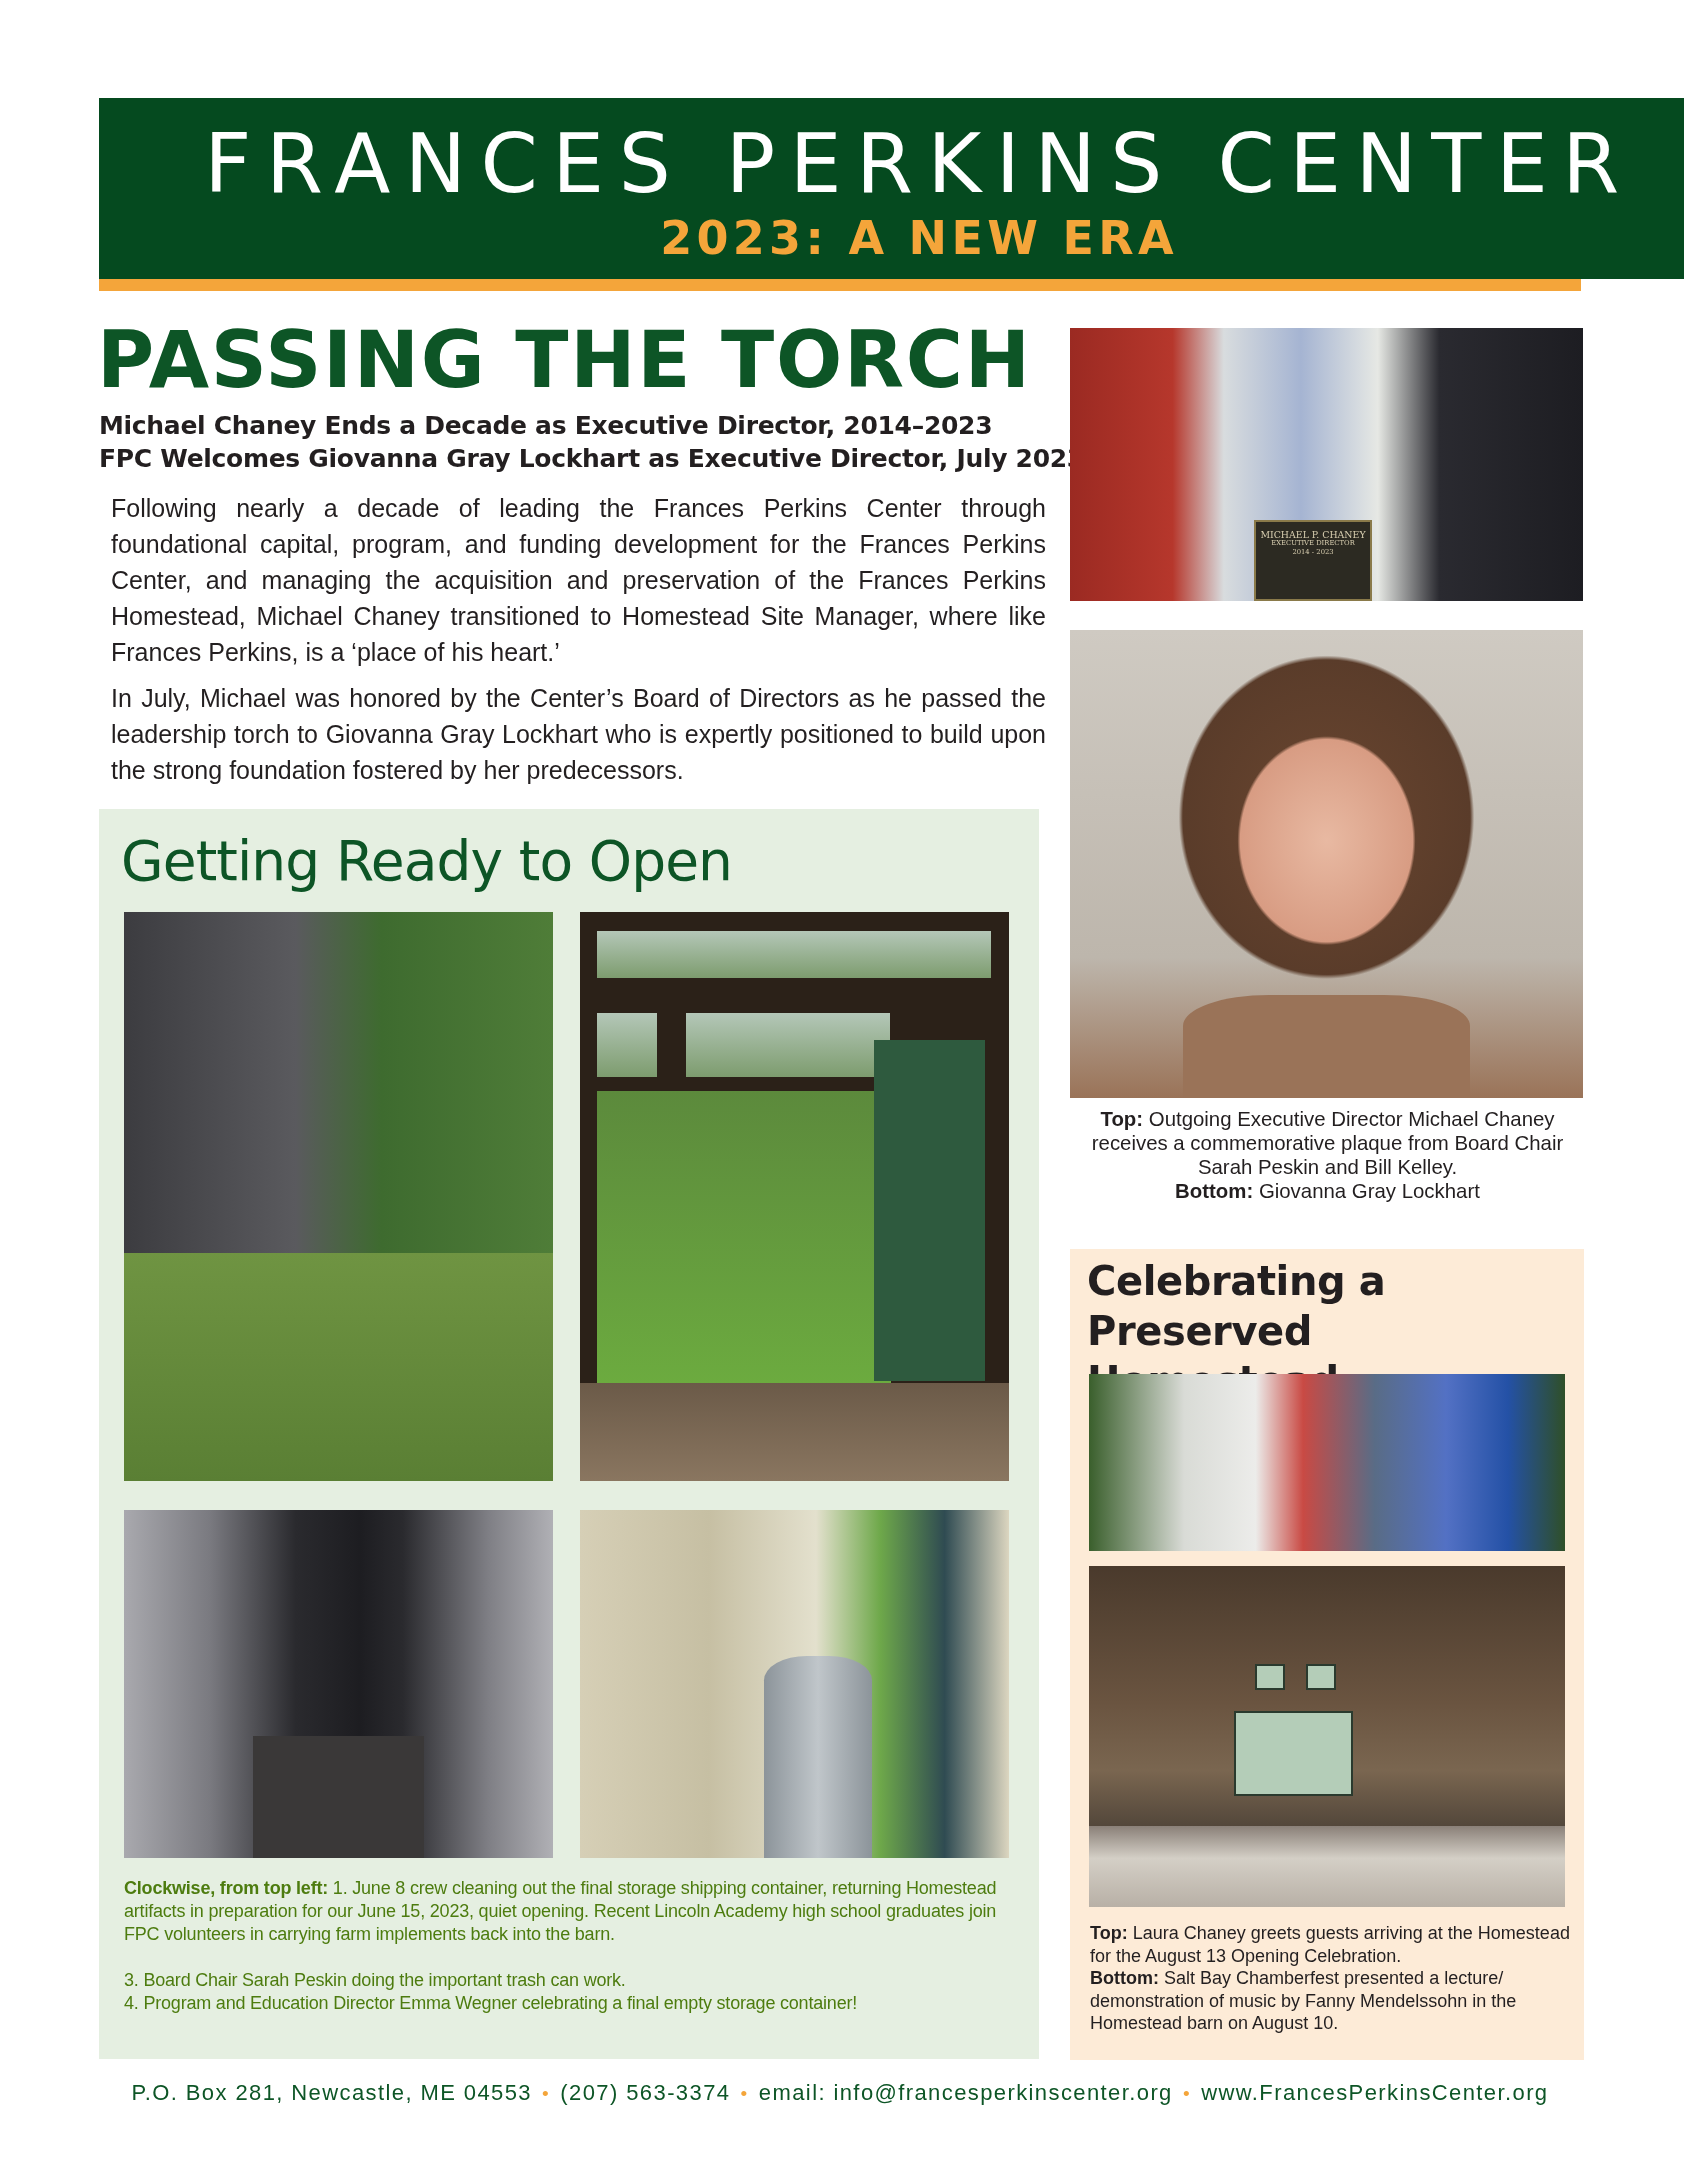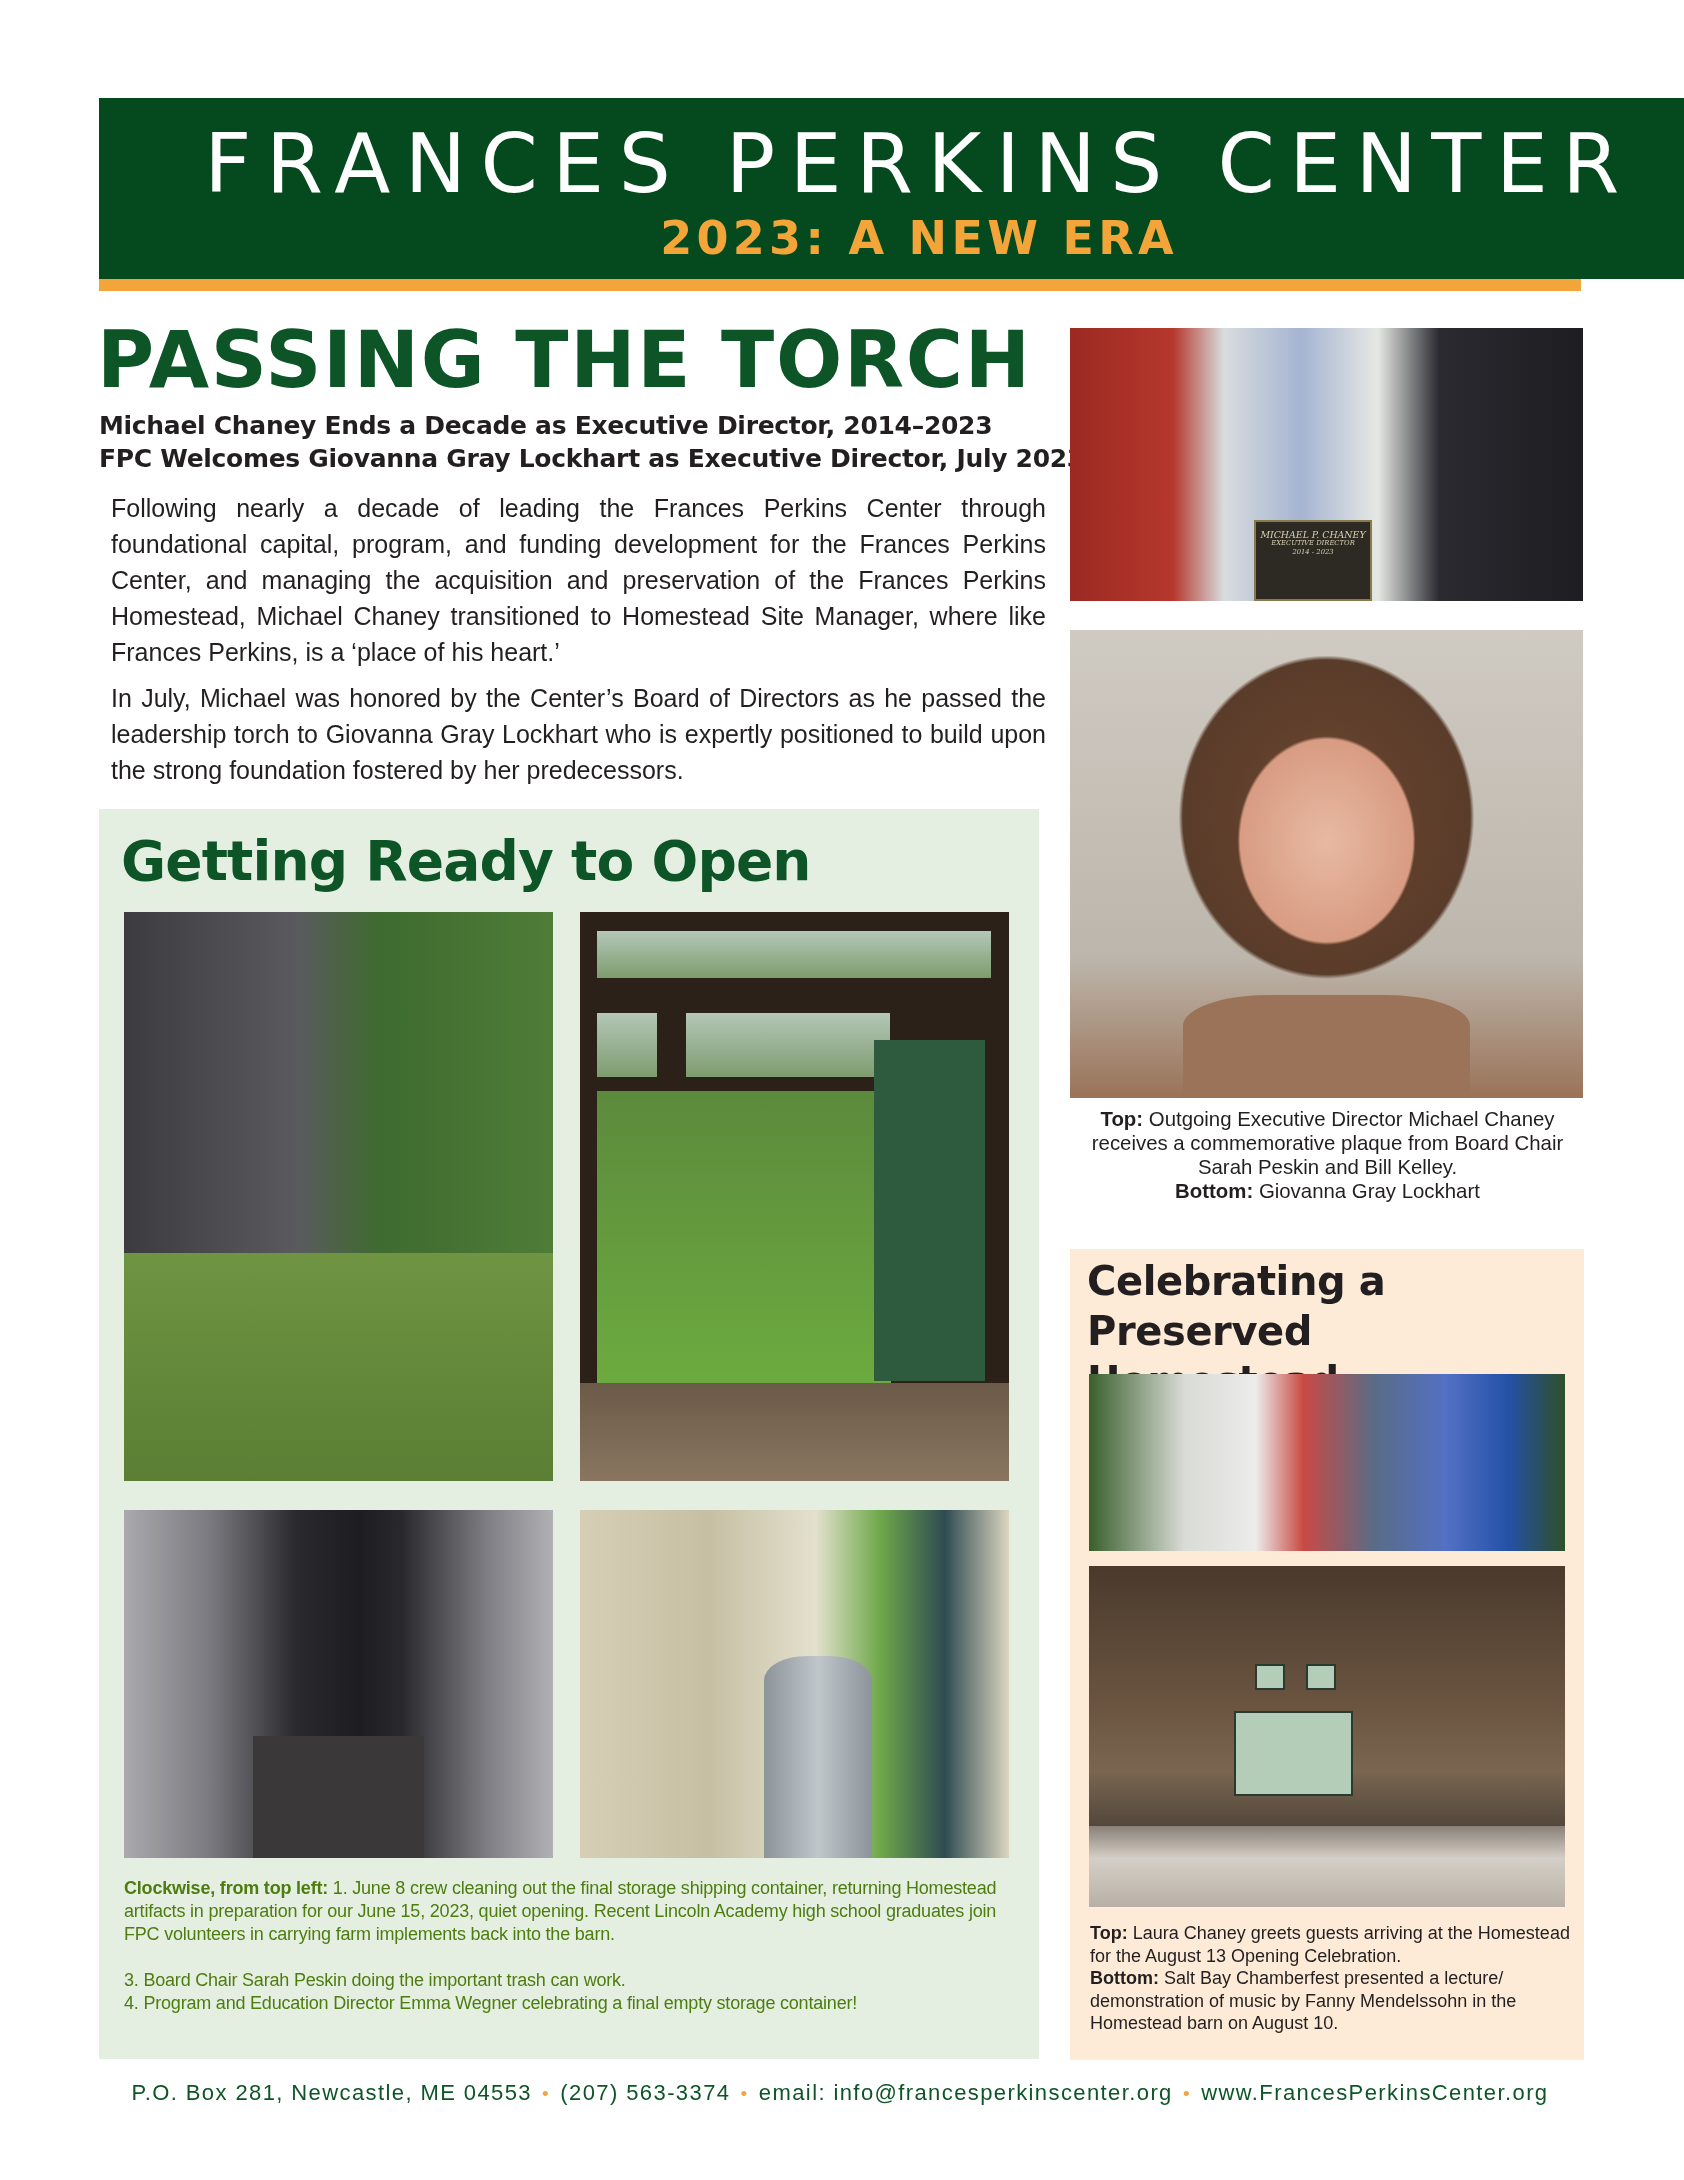--- a/index.html
+++ b/index.html
@@ -16,41 +16,41 @@
   .main-title { position: absolute; left: 97px; top: 313px; font-family: "DejaVu Sans", sans-serif; font-weight: bold;
     font-size: 78px; color: #0d5526; letter-spacing: 1.7px; line-height: 94px; }
   .subhead { position: absolute; left: 99px; font-family: "DejaVu Sans", sans-serif; font-weight: bold; font-size: 25px;
     color: #231f20; line-height: 32px; letter-spacing: -0.3px; }
   .sub1 { top: 410px; } .sub2 { top: 443px; }
   .body-text { position: absolute; left: 111px; width: 935px; font-size: 25px; line-height: 36px; color: #231f20; text-align: justify; }
   .p1 { top: 490px; } .p2 { top: 680px; }
 
   .ready-box { position: absolute; left: 99px; top: 809px; width: 940px; height: 1250px; background: #e5efe1; }
   .ready-title { position: absolute; left: 121px; top: 823px; font-family: "DejaVu Sans", sans-serif; font-size: 55px;
-    font-weight: bold; color: #0d5526; line-height: 77px; letter-spacing: -0.9px; }
+    font-weight: normal; color: #0d5526; line-height: 77px; letter-spacing: -0.9px; }
   .photo { position: absolute; overflow: hidden; }
   .ph-crew { left: 124px; top: 912px; width: 429px; height: 569px;
     background: linear-gradient(90deg, #3c3c40 0%, #5a5a5e 40%, #3e6b2f 60%, #4f7d38 100%); }
   .ph-crew::after { content: ""; position: absolute; left: 0; right: 0; bottom: 0; height: 40%; background: linear-gradient(180deg, #6f9442, #5a7f34); }
   .ph-door { left: 580px; top: 912px; width: 429px; height: 569px; background: #2b2118; }
   .ph-door .win { position: absolute; background: linear-gradient(180deg, #b4c7b8, #7d9c6e); }
   .ph-door .lawn { position: absolute; background: linear-gradient(180deg, #5c8a3c, #6cab3f); }
   .ph-door .floor { position: absolute; left: 0; right: 0; bottom: 0; height: 98px; background: linear-gradient(180deg, #6b5a48, #8a7660); }
   .ph-door .green-door { position: absolute; background: #2e5a3e; }
   .ph-container { left: 124px; top: 1510px; width: 429px; height: 348px;
     background: linear-gradient(90deg, #a9a9ae 0%, #7a7a80 20%, #2a2a2e 40%, #1d1d21 55%, #2a2a2e 65%, #7f7f85 85%, #b0b0b5 100%); }
   .ph-container::after { content: ""; position: absolute; left: 30%; right: 30%; bottom: 0; height: 35%; background: #3a3838; }
   .ph-trash { left: 580px; top: 1510px; width: 429px; height: 348px;
     background: linear-gradient(90deg, #d6cfb6 0%, #c6bfa3 30%, #e3e0cd 55%, #6ea84a 70%, #2f4b52 85%, #dcd6c0 100%); }
   .ph-trash::after { content: ""; position: absolute; left: 43%; width: 25%; top: 42%; bottom: 0; background: linear-gradient(90deg, #8c949a, #c0c6ca, #8c949a); border-radius: 40% 40% 0 0 / 12% 12% 0 0; }
   .caption-left { position: absolute; left: 124px; top: 1877px; width: 890px; font-size: 18px; line-height: 23px; color: #4d7c0f; letter-spacing: -0.2px; }
   .caption-left b { font-weight: bold; }
 
   .ph-plaque { left: 1070px; top: 328px; width: 513px; height: 273px;
-    background: linear-gradient(90deg, #9b2a22 0%, #b6372c 20%, #d8dcde 30%, #a5b4d2 45%, #e6e8e4 60%, #2a2a30 72%, #1d1d22 100%); font-style: italic; }
+    background: linear-gradient(90deg, #9b2a22 0%, #b6372c 20%, #d8dcde 30%, #a5b4d2 45%, #e6e8e4 60%, #2a2a30 72%, #1d1d22 100%); }
   .plaque { position: absolute; left: 184px; top: 192px; width: 118px; height: 81px; background: #2c2a22; border: 2.6px solid #8a7a4a;
     color: #d8ceb0; font-family: "DejaVu Serif", serif; font-size: 6.8px; text-align: center; padding-top: 8.5px; line-height: 8.5px; }
   .plaque .p-name { font-size: 9.4px; }
   .ph-portrait { left: 1070px; top: 630px; width: 513px; height: 468px;
     background: radial-gradient(ellipse 28% 36% at 50% 45%, #e8b9a2 0%, #d89c83 60%, transparent 62%),
                 radial-gradient(ellipse 40% 48% at 50% 40%, #6a4630 0%, #5a3c2a 70%, transparent 72%),
                 linear-gradient(180deg, #cfcac2 0%, #bdb6ac 70%, #9a7358 100%); }
   .ph-portrait::after { content: ""; position: absolute; left: 22%; right: 22%; bottom: 0; height: 22%; background: #9a7358; border-radius: 30% 30% 0 0; }
   .caption-right { position: absolute; left: 1070px; top: 1107px; width: 515px; font-size: 20.4px; line-height: 24px; color: #231f20; text-align: center; }
   .caption-right b { font-weight: bold; }

